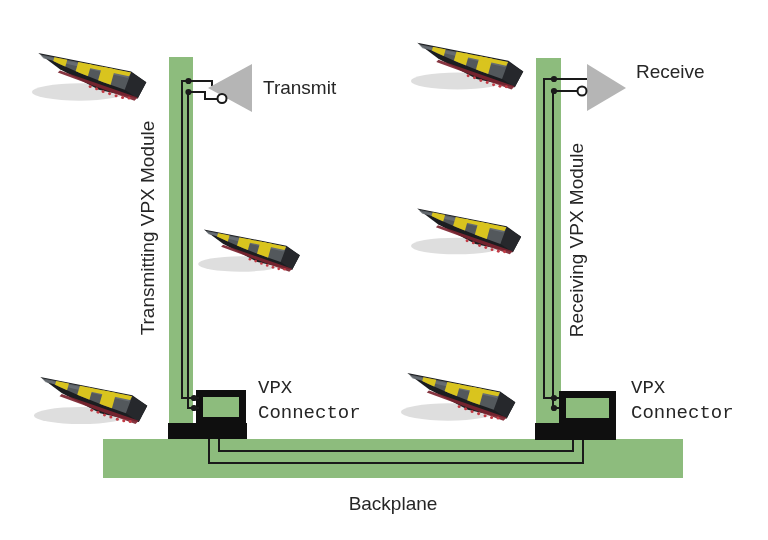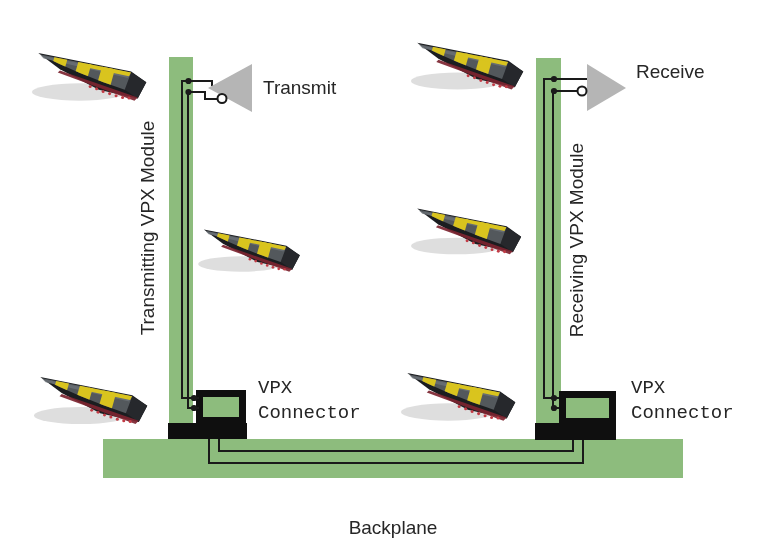--- a/index.html
+++ b/index.html
@@ -108,14 +108,14 @@
 
   <div class="lbl rot" style="left:147px;top:228px;">Transmitting VPX Module</div>
   <div class="lbl rot" style="left:576px;top:240px;">Receiving VPX Module</div>
 
   <div class="lbl" style="left:263px;top:76px;">Transmit</div>
   <div class="lbl" style="left:636px;top:60px;">Receive</div>
 
   <div class="lbl lbl-wrap" style="left:258px;top:376px;">VPX Connector</div>
   <div class="lbl lbl-wrap" style="left:631px;top:376px;">VPX Connector</div>
 
-  <div class="lbl center" style="left:293px;top:492px;width:200px;margin-top:24px;">Backplane</div>
+  <div class="lbl center" style="left:293px;top:492px;width:200px;">Backplane</div>
 </div>
 
 </body></html>

